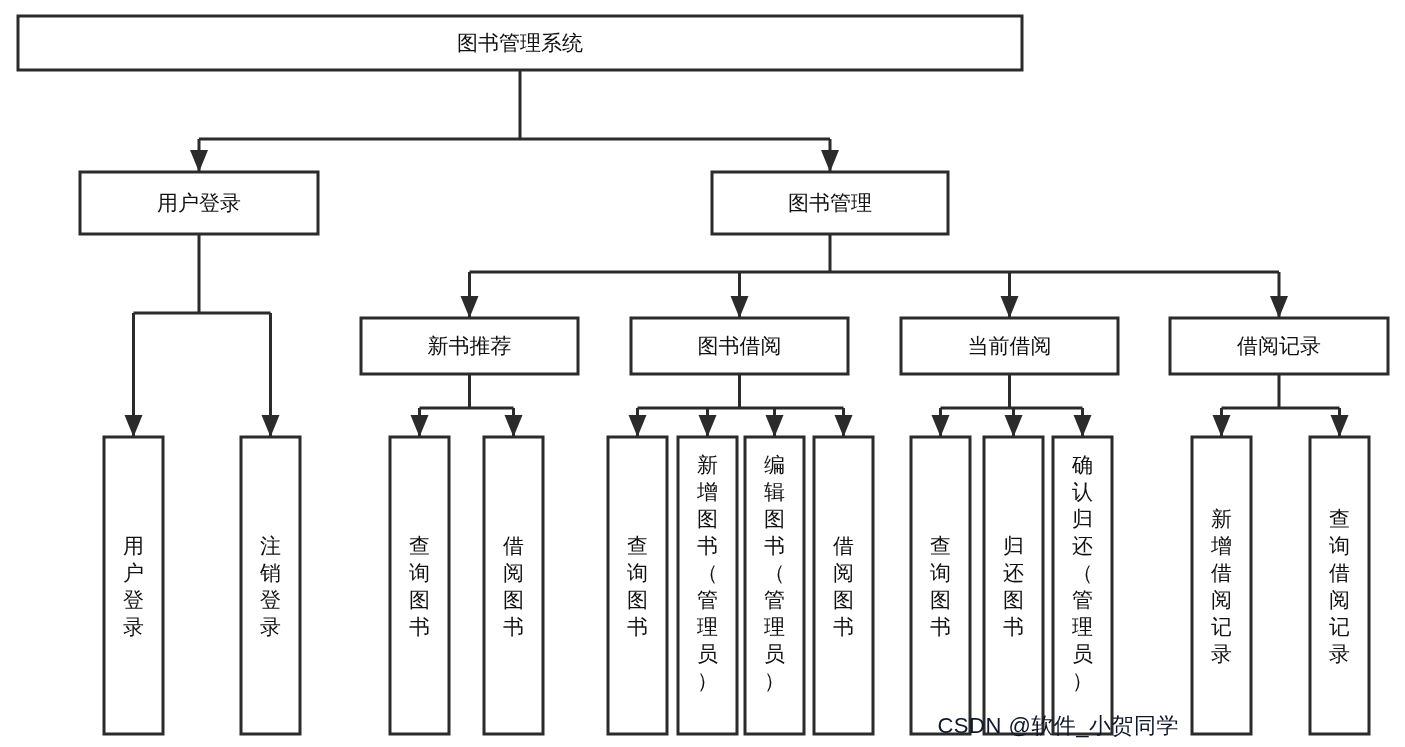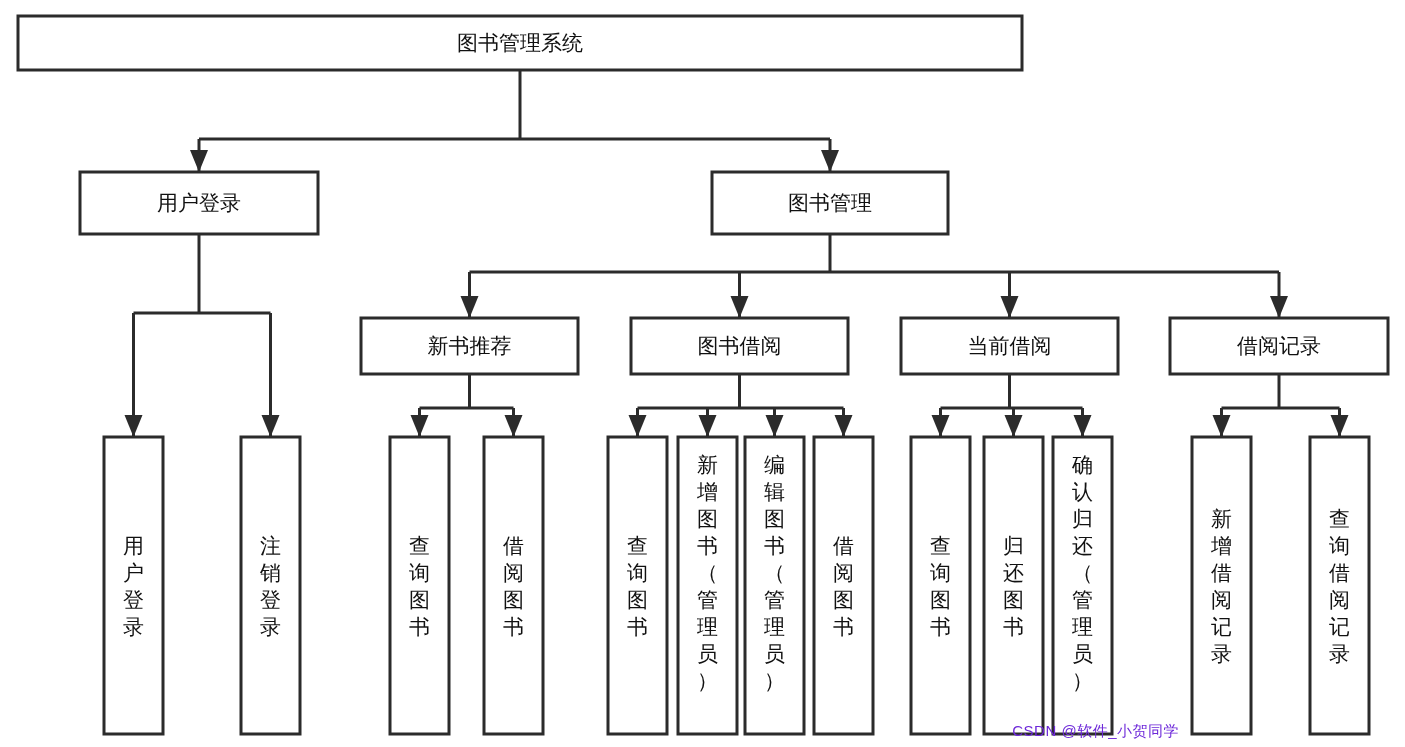--- a/index.html
+++ b/index.html
@@ -54,22 +54,22 @@
     fill: #111111;
     font-family: "Liberation Sans", "DejaVu Sans", sans-serif;
     font-size: 21px;
     text-anchor: middle;
   }
   .watermark {
     position: absolute;
     right: 10px;
     bottom: 6px;
     font-family: "Liberation Sans", "DejaVu Sans", sans-serif;
-    font-size: 15px;
-    color: #6d28d9;
+    font-size: 22px;
+    color: #0f172a;
     letter-spacing: 0.5px;
     white-space: nowrap;
     user-select: none;
   }
 </style>
 </head>
 <body>
 
 <div id="diagram-root">
   <svg class="flow" viewBox="0 0 1405 747">

